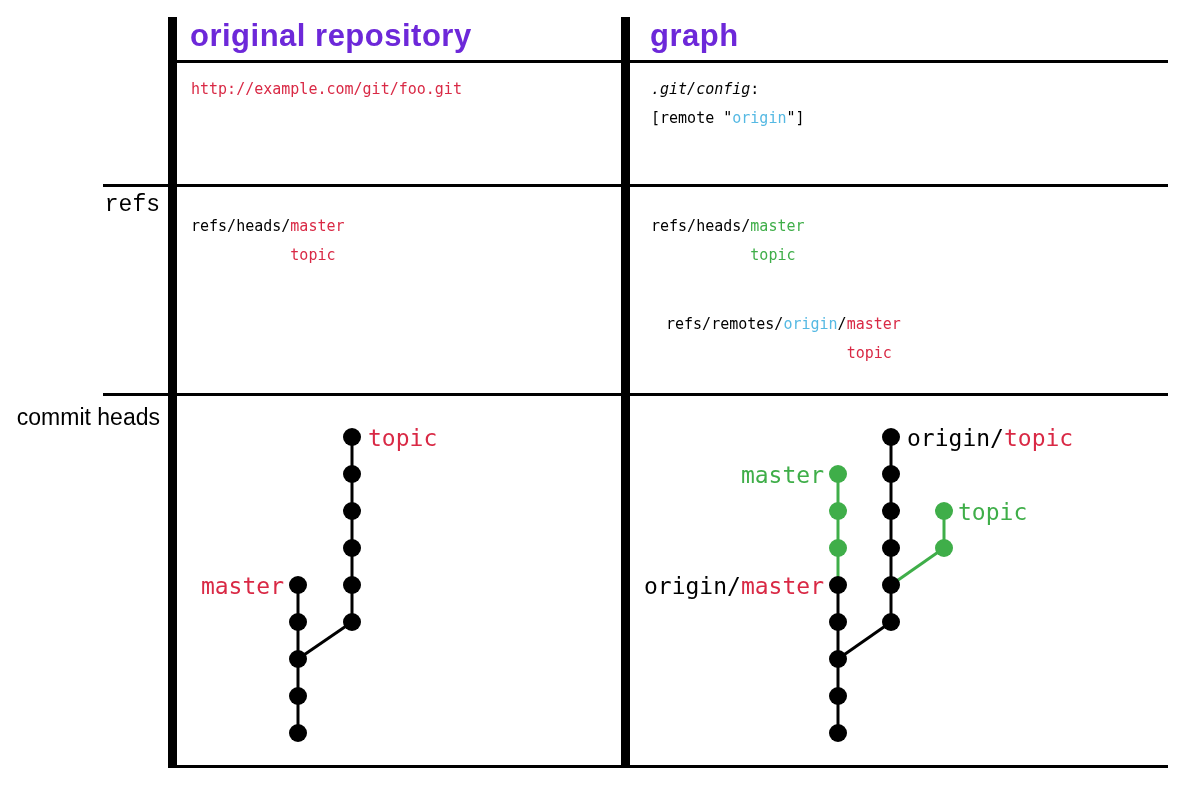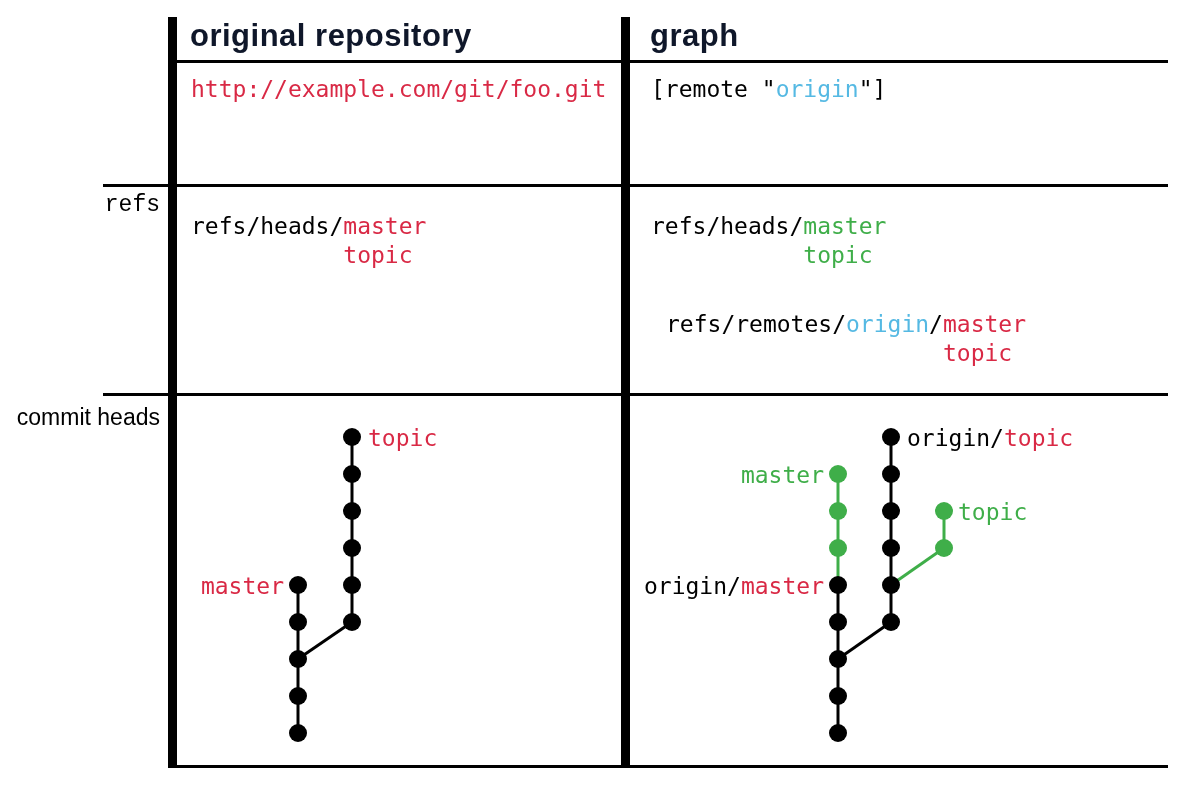--- a/index.html
+++ b/index.html
@@ -12,38 +12,38 @@
     font-family: "Liberation Sans", sans-serif;
   }
   .vbar { position: absolute; width: 9px; background: #000; }
   .hline { position: absolute; height: 3px; background: #000; }
   .col-header {
     position: absolute;
     top: 16px;
     font-size: 31px;
     line-height: 40px;
     font-weight: bold;
-    color: #0f172a;
+    color: #6d28d9;
     letter-spacing: 0.5px;
     font-family: "Liberation Sans", sans-serif;
   }
   .row-label {
     position: absolute;
     left: 0;
     width: 160px;
     text-align: right;
     font-size: 23px;
     line-height: 26px;
     color: #000;
     font-family: "Liberation Sans", sans-serif;
   }
   .code {
     position: absolute;
     font-family: "DejaVu Sans Mono", monospace;
-    font-size: 23px;
+    font-size: 15px;
     line-height: 29px;
     color: #000;
   }
   .code-line { white-space: pre; }
   .italic { font-style: italic; }
   .ghost, .ghost * { color: transparent !important; }
   #graph-svg { position: absolute; left: 0; top: 0; }
   #graph-svg text {
     font-family: "DejaVu Sans Mono", monospace;
     font-size: 23px;
@@ -65,20 +65,21 @@
   <div class="col-header" style="left:650px;">graph</div>
 
   <div class="row-label" style="top:192px;font-family:Liberation Mono, monospace;">refs</div>
   <div class="row-label" style="top:404px;">commit heads</div>
 
   <div class="code" style="left:191px; top:75px;">
     <div class="code-line"><span style="color:#d92945">http://example.com/git/foo.git</span></div>
   </div>
 
   <div class="code" style="left:651px; top:75px;">
+    <div class="code-line"><span class="italic">.git/config</span><span>:</span></div>
     <div class="code-line"><span>[remote "</span><span style="color:#55b9e3">origin</span><span>"]</span></div>
   </div>
 
   <div class="code" style="left:191px; top:212px;">
     <div class="code-line"><span>refs/heads/</span><span style="color:#d92945">master</span></div>
     <div class="code-line"><span class="ghost">refs/heads/</span><span style="color:#d92945">topic</span></div>
   </div>
 
   <div class="code" style="left:651px; top:212px;">
     <div class="code-line"><span>refs/heads/</span><span style="color:#3fae49">master</span></div>

